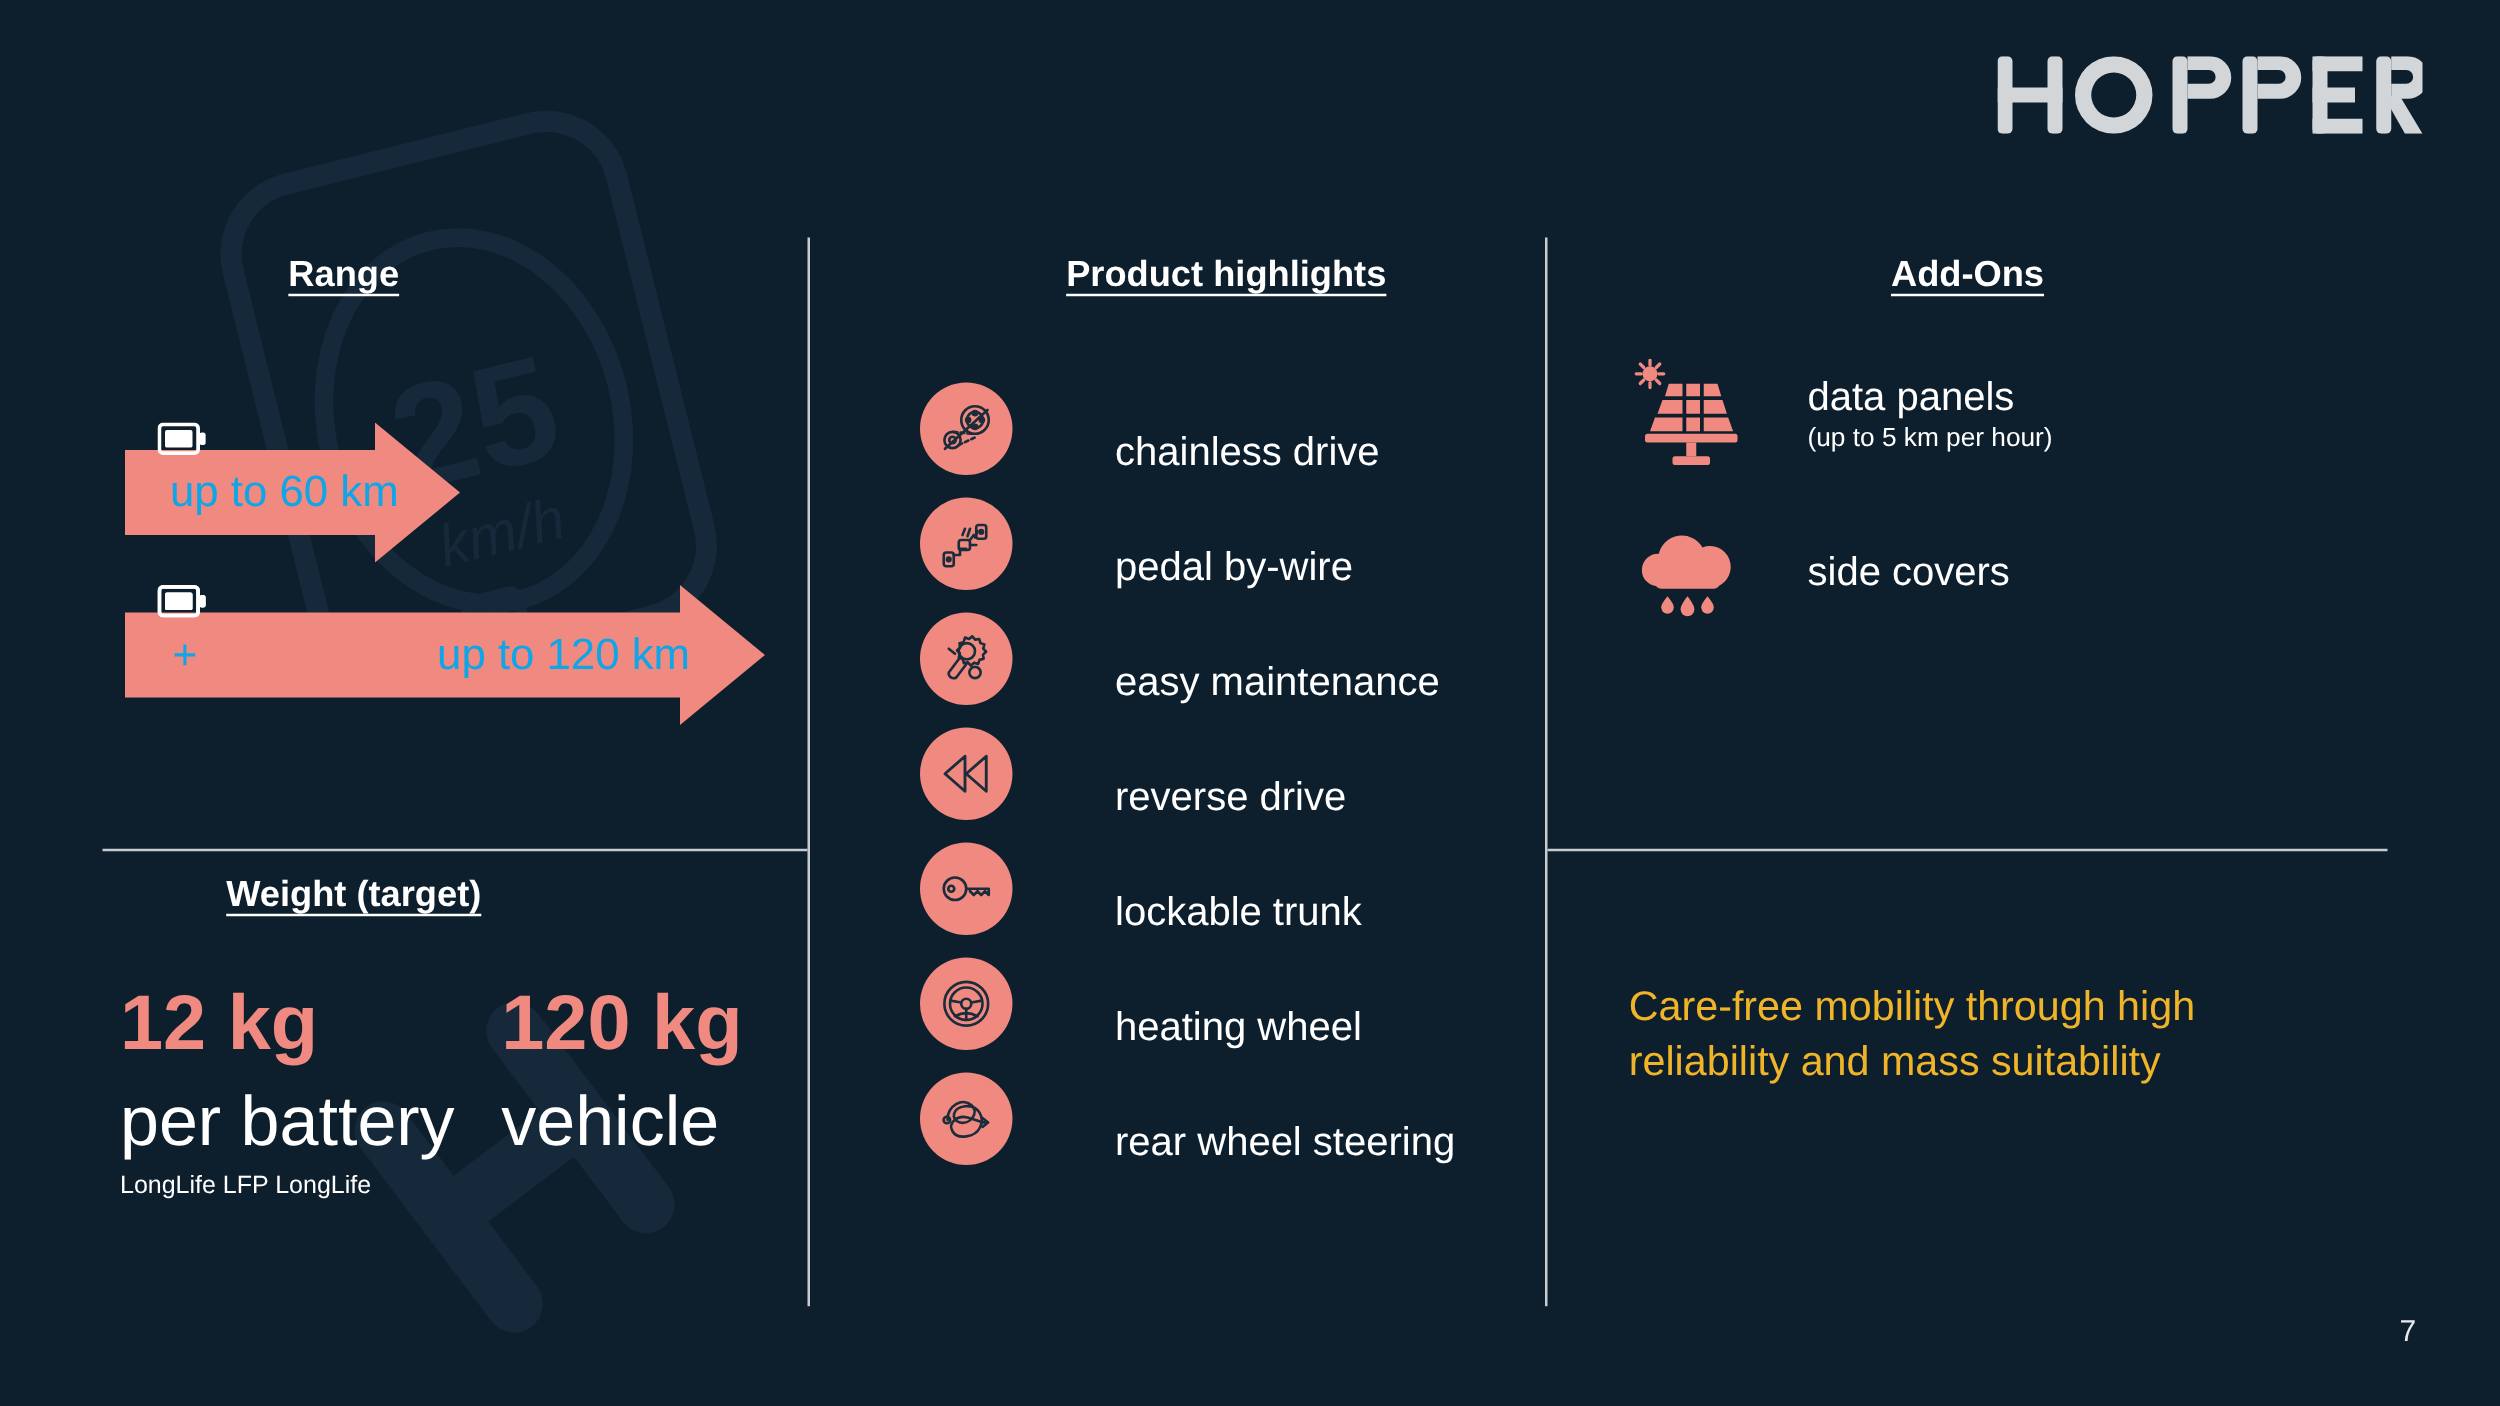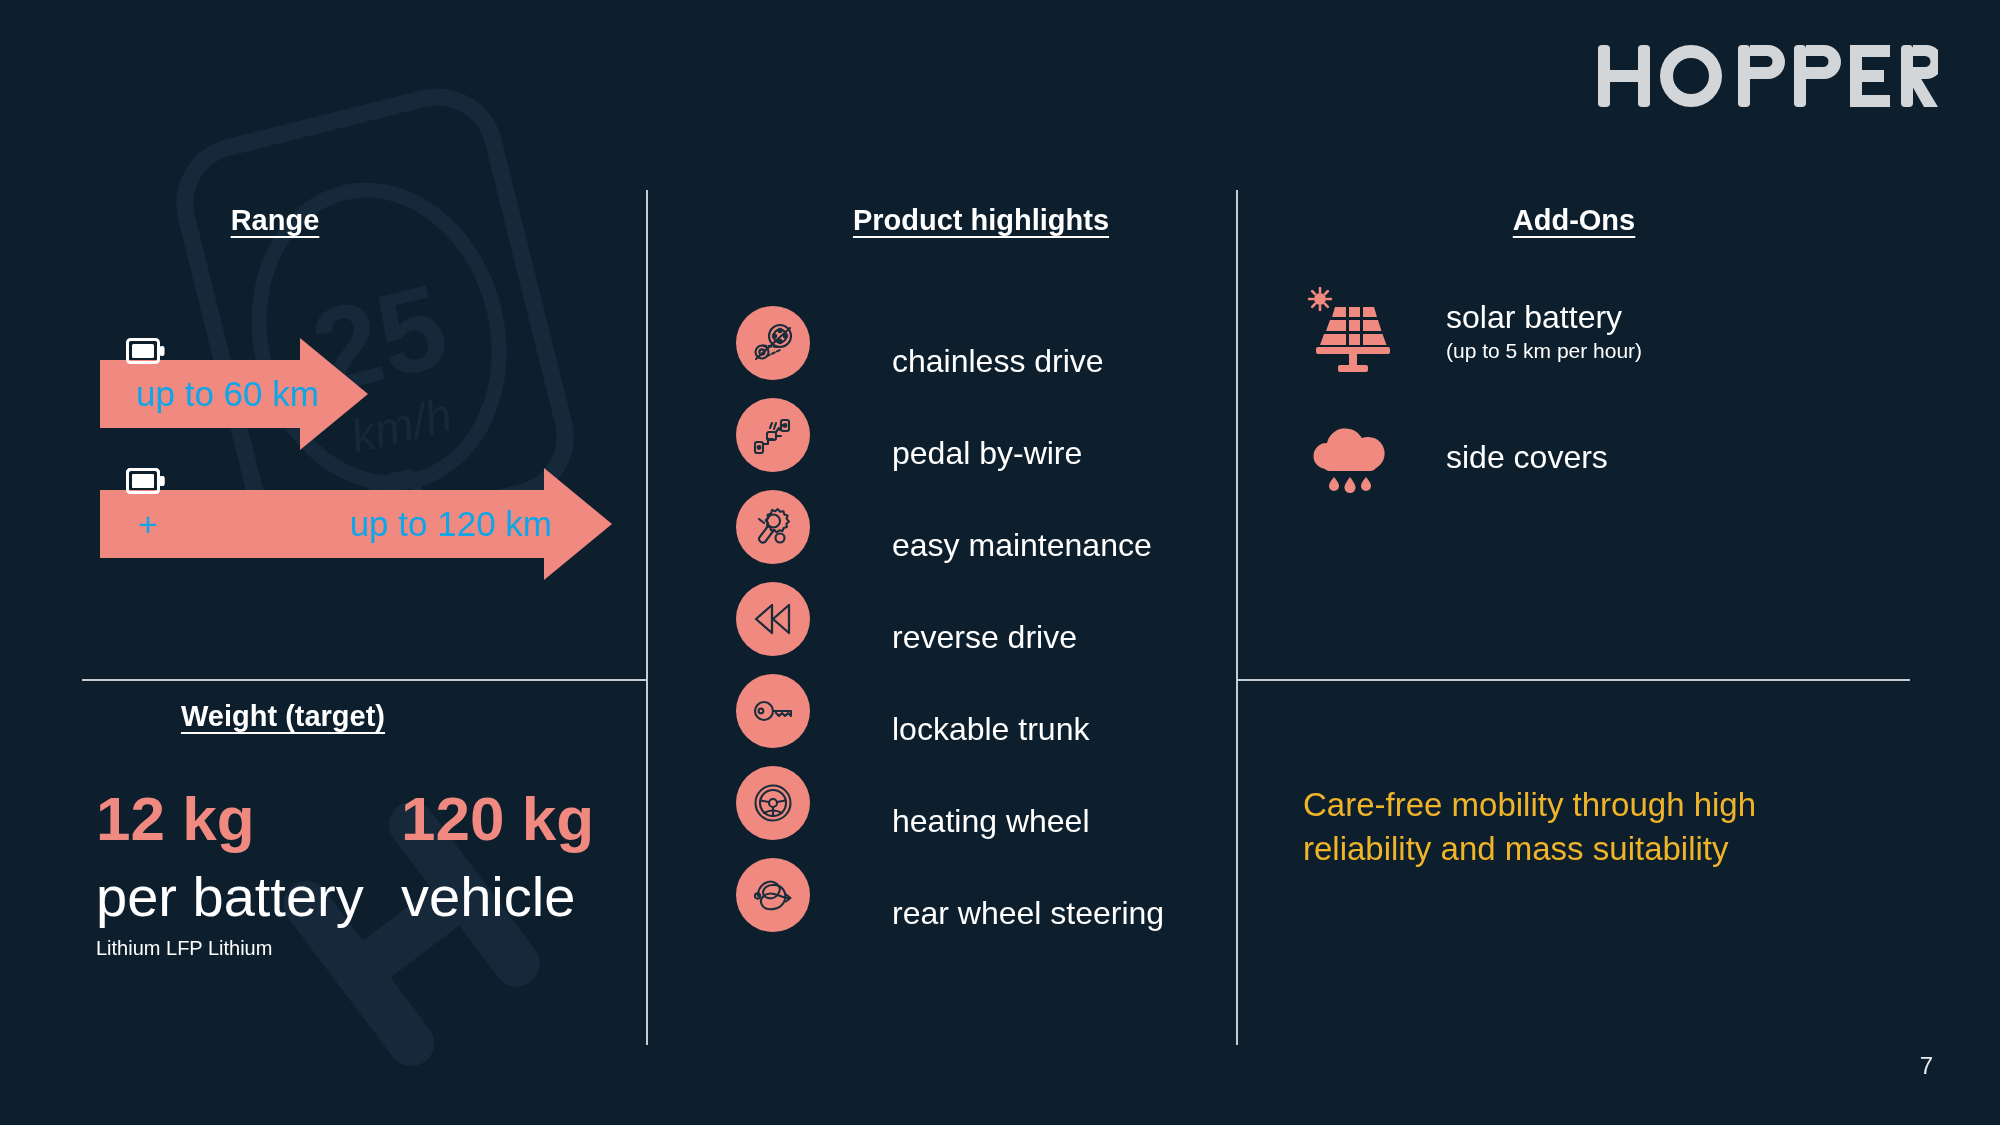--- a/index.html
+++ b/index.html
@@ -263,21 +263,21 @@
       <span>up to 120 km</span>
     </div>
   </div>
 
   <div class="sec-head" style="left:0;top:700px;width:566px;text-align:center;">Weight (target)</div>
 
   <div class="weight-row">
     <div class="w-col first">
       <div class="w-big">12 kg</div>
       <div class="w-sub">per battery</div>
-      <div class="w-fine">Lithium LFP Lithium</div>
+      <div class="w-fine">LongLife LFP LongLife</div>
     </div>
     <div class="w-col">
       <div class="w-big">120 kg</div>
       <div class="w-sub">vehicle</div>
     </div>
   </div>
 
   <div class="hl-list">
 
     <div class="hl-row">
@@ -395,21 +395,21 @@
           <path d="M59 33 h15 l3.5 11 h-18.5 z"></path>
           <path d="M20 47 h22 v11 h-26 z"></path>
           <path d="M45 47 h11 v11 h-11 z"></path>
           <path d="M59 47 h19.5 l4 11 h-23.5 z"></path>
           <rect x="12" y="60" width="74" height="7" rx="2"></rect>
           <rect x="45" y="67" width="8" height="11"></rect>
           <rect x="34" y="78" width="30" height="7" rx="2"></rect>
         </svg>
       </span>
       <span class="ao-txt">
-        <span class="ao-label" style="display:block;">solar battery</span>
+        <span class="ao-label" style="display:block;">data panels</span>
         <span class="ao-note" style="display:block;">(up to 5 km per hour)</span>
       </span>
     </div>
 
 
     <div class="ao-row">
       <span class="ao-ic">
         <svg width="88" height="76" viewBox="0 0 88 76" fill="#f08a80">
           <path d="M20 50 a13 13 0 0 1 1 -26 a19 19 0 0 1 35 -5 a15 15 0 0 1 12 31 Z"></path>
           <rect x="18" y="42" width="52" height="10" rx="5"></rect>

